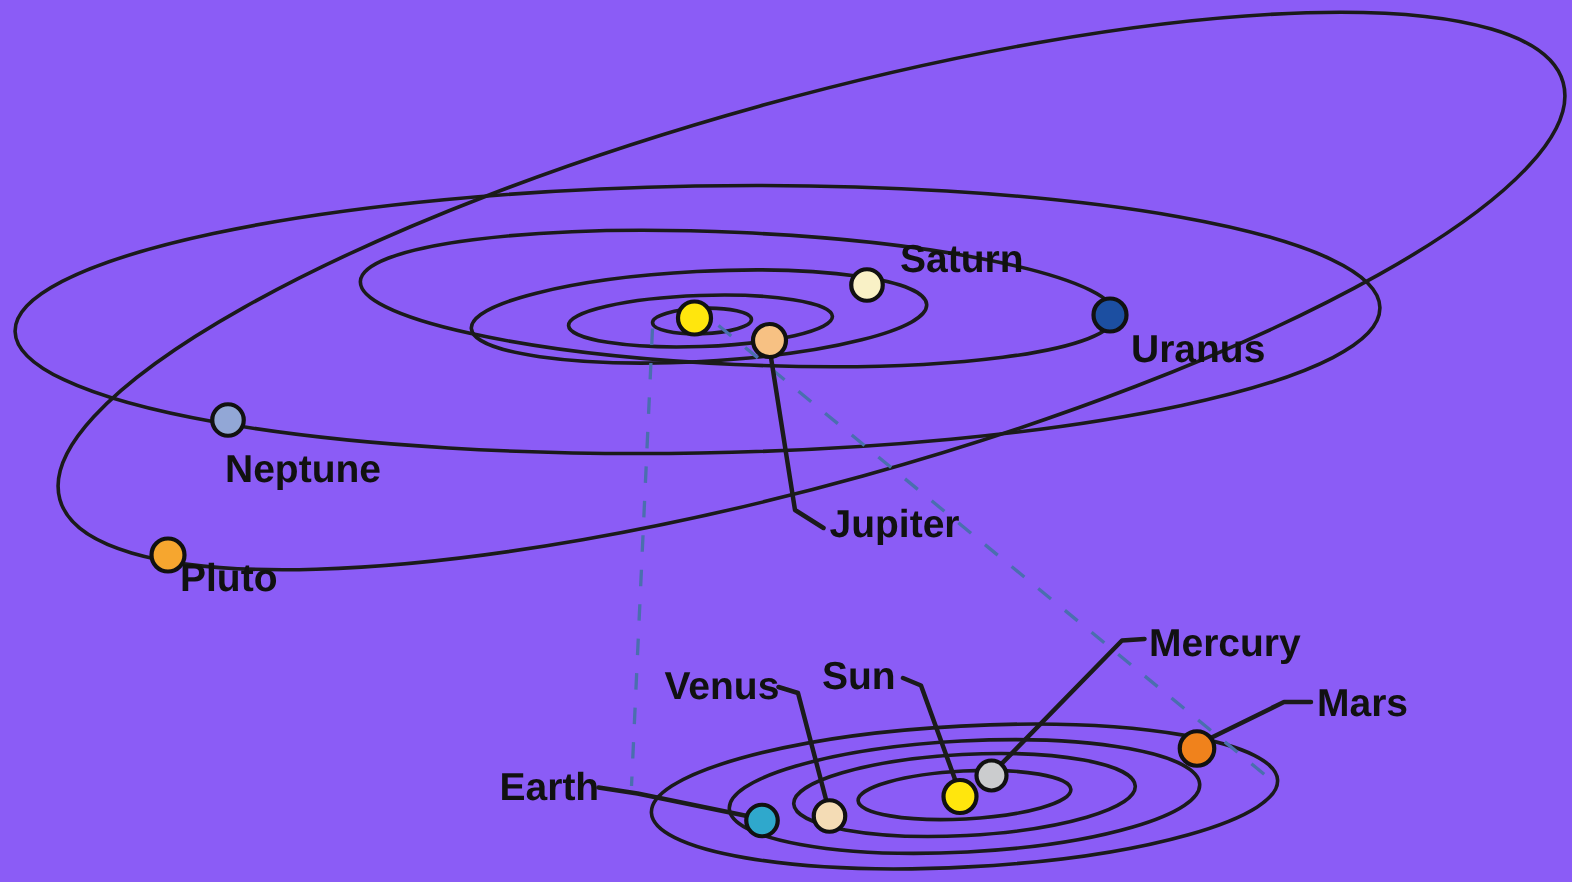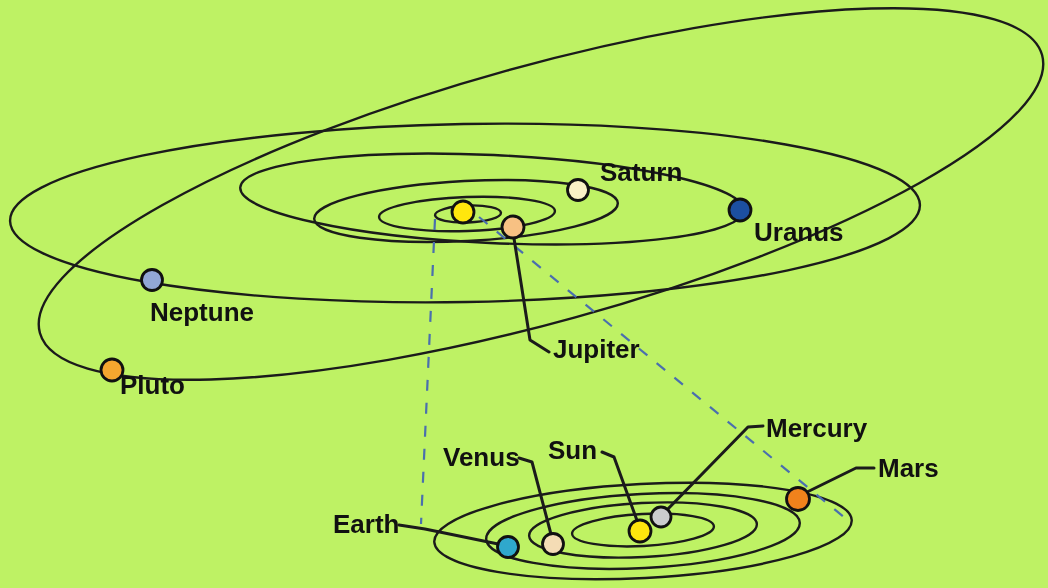--- a/index.html
+++ b/index.html
@@ -1,20 +1,20 @@
 <!DOCTYPE html>
 <html><head>
 <meta charset="utf-8">
 <style>
   html,body{margin:0;padding:0;background:#ffffff;}
   .stage{
     position:relative;
     width:1048px;
     height:588px;
-    background:#bef264;
+    background:#8b5cf6;
     overflow:hidden;
     font-family:"Liberation Sans",sans-serif;
   }
   .stage svg{display:block;width:1048px;height:588px;}
   .lbl{
     font-family:"Liberation Sans",sans-serif;
     font-weight:700;
     font-size:26px;
     fill:#111111;
   }

